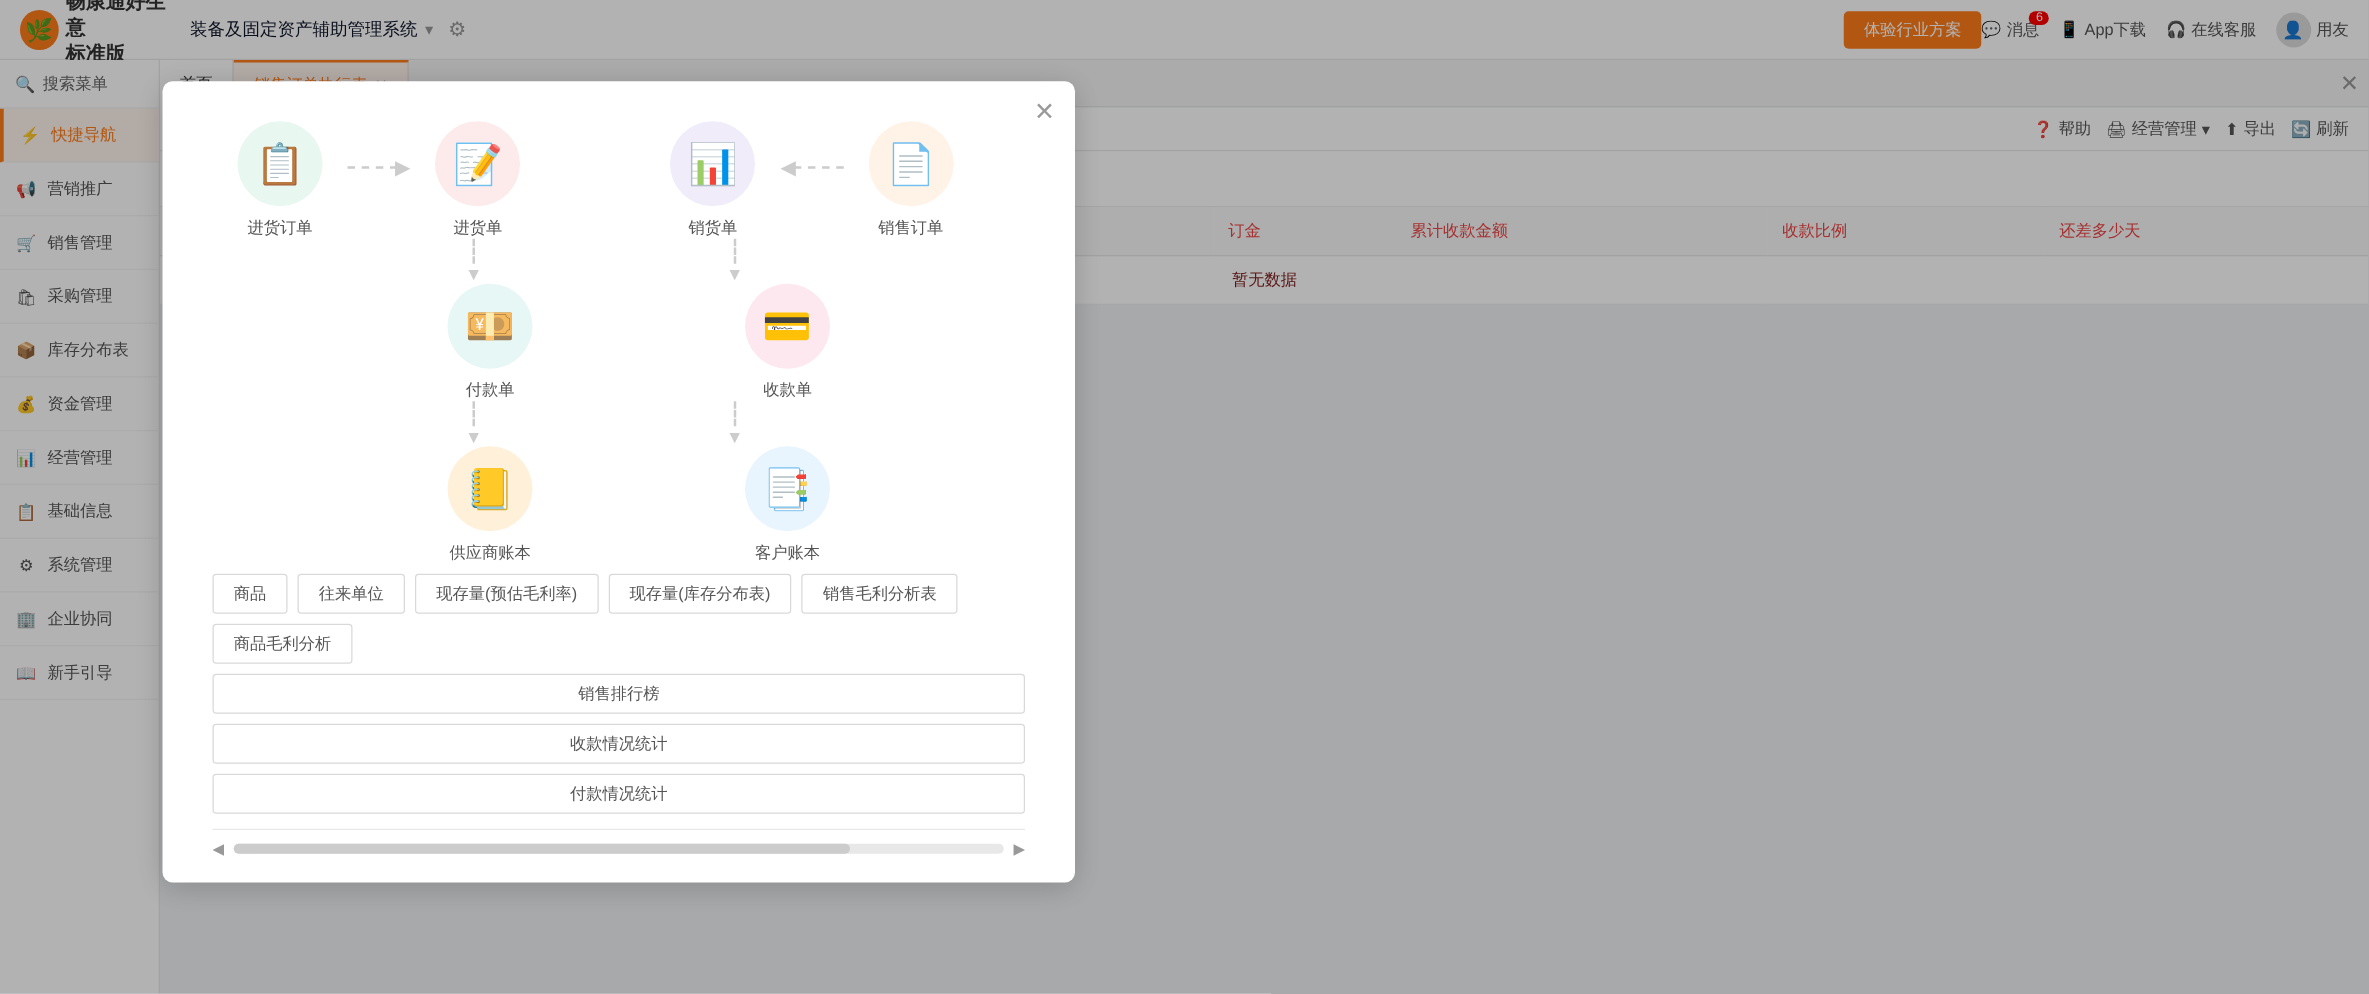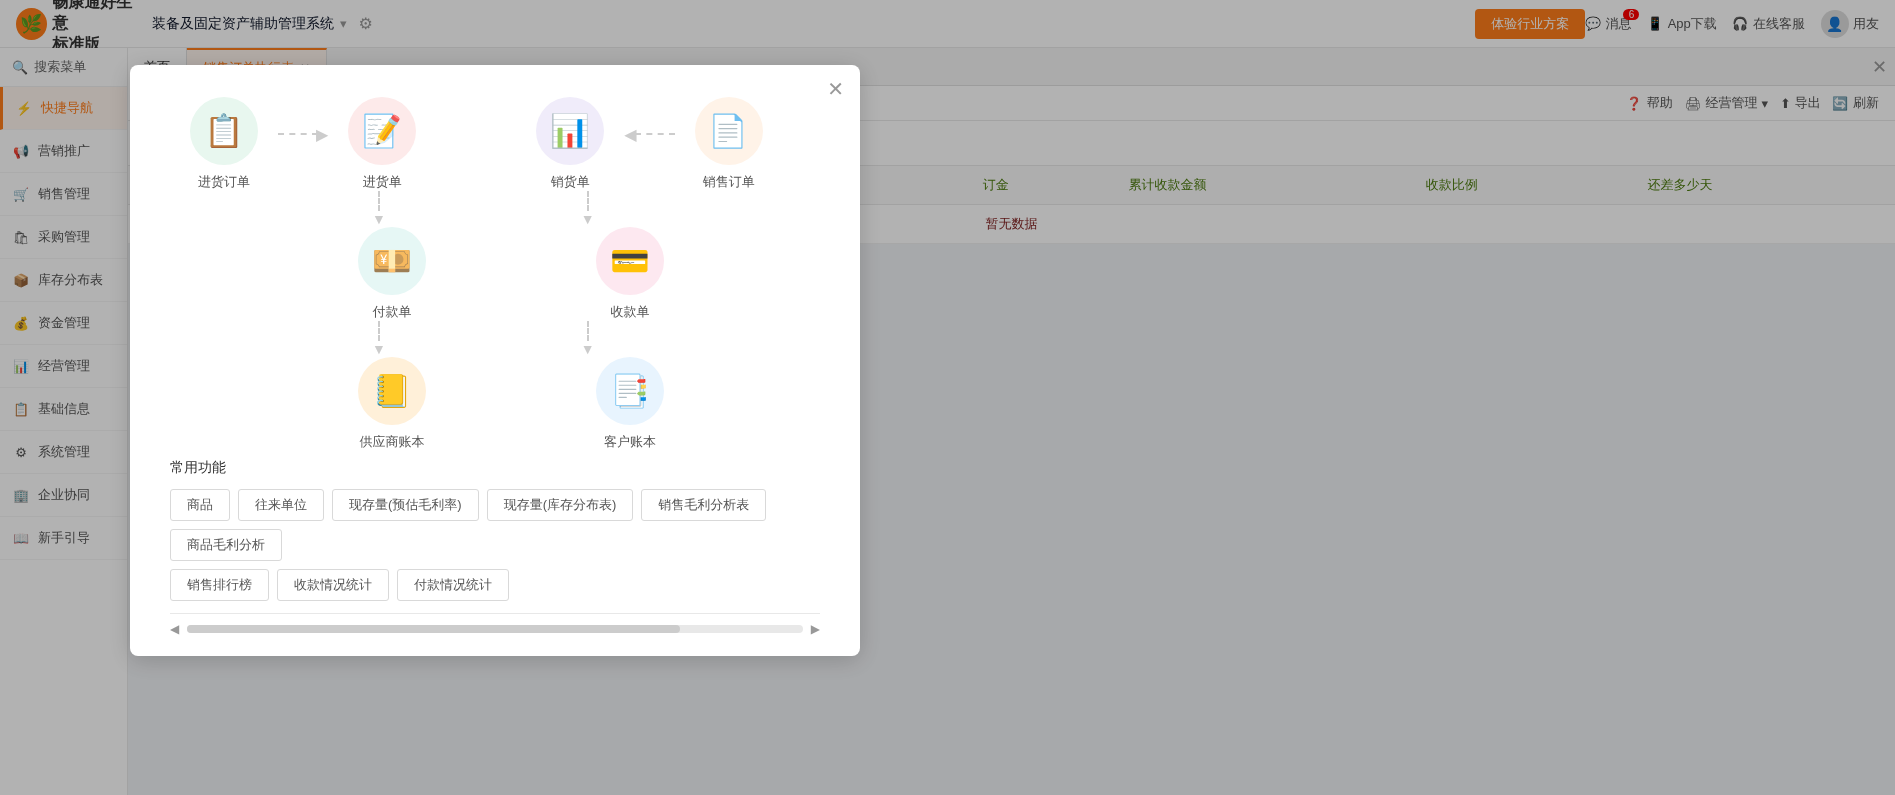--- a/index.html
+++ b/index.html
@@ -49,21 +49,21 @@
     .filter-input { border: 1px solid #d9d9d9; border-radius: 3px; padding: 4px 8px; font-size: 13px; width: 160px; color: #bbb; }
     .filter-calendar { color: #999; cursor: pointer; }
     .filter-select { border: 1px solid #d9d9d9; border-radius: 3px; padding: 4px 8px; font-size: 13px; width: 180px; color: #bbb; }
     .query-btn { background: #ff7d1a; color: white; border: none; padding: 5px 16px; border-radius: 3px; font-size: 13px; cursor: pointer; }
     .more-conditions { color: #999; font-size: 12px; cursor: pointer; }
     .settings-small { background: #fff5ee; color: #ff7d1a; border: 1px solid #ffd0aa; padding: 4px 10px; border-radius: 3px; font-size: 12px; cursor: pointer; }
 
     
     .table-wrapper { background: #fff; overflow: auto; }
     .data-table { width: 100%; border-collapse: collapse; font-size: 13px; }
-    .data-table th { padding: 10px 12px; border-bottom: 1px solid #e8e8e8; color: #4d7c0f; font-weight: normal; white-space: nowrap; text-align: left; background: #fafafa; font-family: Liberation Serif, serif; }
+    .data-table th { padding: 10px 12px; border-bottom: 1px solid #e8e8e8; color: #ef4444; font-weight: normal; white-space: nowrap; text-align: left; background: #fafafa; font-family: Liberation Serif, serif; }
     .data-table td { padding: 10px 12px; border-bottom: 1px solid #f0f0f0; color: #7f1d1d; }
     .no-data { text-align: center; color: #bbb; padding: 60px; font-size: 13px; }
 
     
     .overlay { position: fixed; top: 0; left: 0; right: 0; bottom: 0; background: rgba(0,0,0,0.3); z-index: 100; display: flex; align-items: flex-start; justify-content: flex-start; }
     .popup-panel { background: white; border-radius: 8px; box-shadow: 0 4px 24px rgba(0,0,0,0.18); width: 730px; margin-left: 130px; margin-top: 65px; padding: 32px 40px 20px; position: relative; }
     .popup-close { position: absolute; top: 12px; right: 16px; font-size: 20px; color: #999; cursor: pointer; }
     .flow-node { display: flex; flex-direction: column; align-items: center; margin: 0 20px; }
     .flow-circle { width: 68px; height: 68px; border-radius: 50%; display: flex; align-items: center; justify-content: center; font-size: 28px; margin-bottom: 8px; }
     .flow-label { font-size: 13px; color: #555; text-align: center; }
@@ -355,30 +355,29 @@
         <div style="width: 130px;"></div>
 
         <div class="flow-node">
           <div class="flow-circle circle-blue" style="font-size:32px; width:68px; height:68px; display:flex; align-items:center; justify-content:center; border-radius:50%;">📑</div>
           <span class="flow-label">客户账本</span>
         </div>
       </div>
     </div>
 
     <div class="common-functions">
-      <div class="common-title">常用功能</div>
       <div class="fn-buttons">
         <button class="fn-btn">商品</button>
         <button class="fn-btn">往来单位</button>
         <button class="fn-btn">现存量(预估毛利率)</button>
         <button class="fn-btn">现存量(库存分布表)</button>
         <button class="fn-btn">销售毛利分析表</button>
         <button class="fn-btn">商品毛利分析</button>
       </div>
-      <div class="fn-buttons" style="margin-top: 8px;">
+      <div class="fn-buttons" style="margin-top: 8px; flex-direction: column;">
         <button class="fn-btn">销售排行榜</button>
         <button class="fn-btn">收款情况统计</button>
         <button class="fn-btn">付款情况统计</button>
       </div>
     </div>
 
     <div class="scroll-area">
       <span class="scroll-arrow">◀</span>
       <div class="scroll-track">
         <div class="scroll-thumb"></div>

